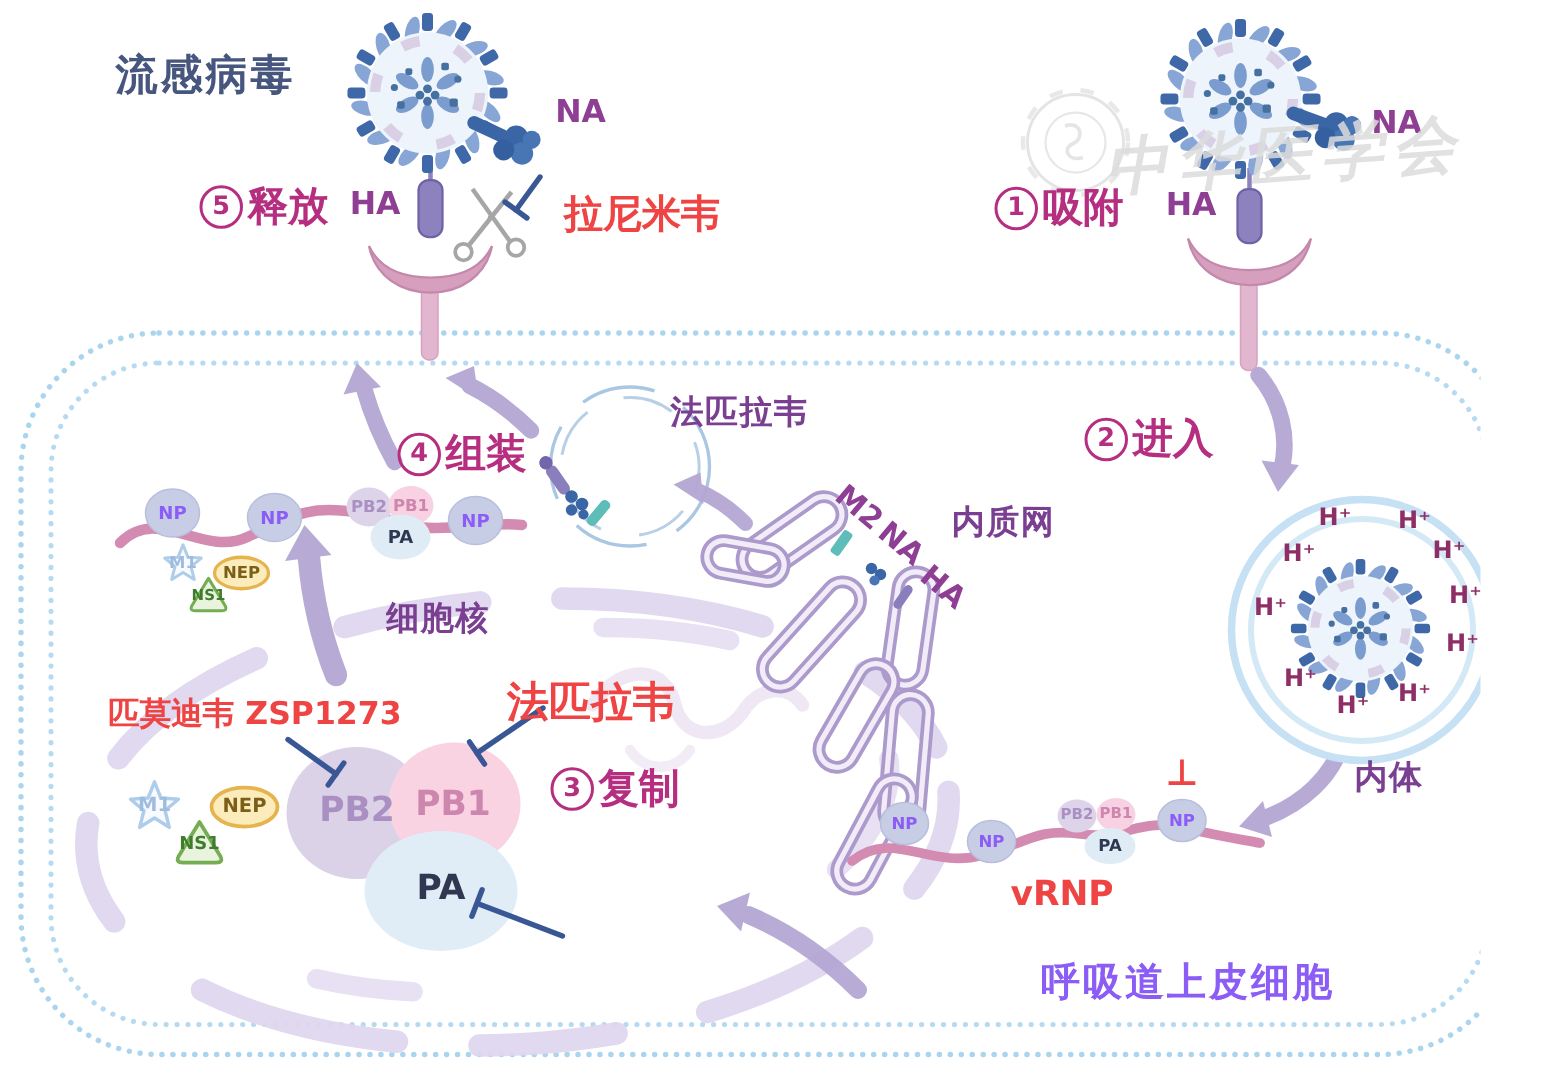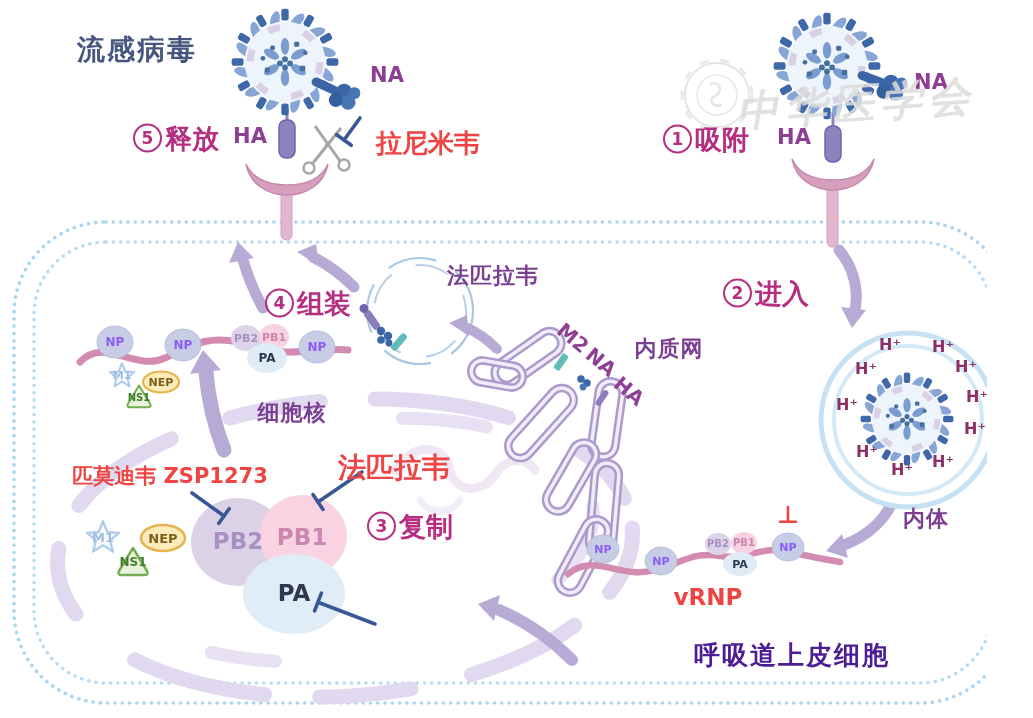--- a/index.html
+++ b/index.html
@@ -350,17 +350,17 @@
 
 
 <div class="lb t-np" style="left:603px;top:549px;font-size:11px">NP</div>
 <div class="lb t-np" style="left:661px;top:561px;font-size:11px">NP</div>
 <div class="lb t-np" style="left:788px;top:547px;font-size:11px">NP</div>
 <div class="lb" style="left:718px;top:544px;font-size:10px;color:#a98fc2">PB2</div>
 <div class="lb" style="left:744px;top:543px;font-size:10px;color:#cd86ae">PB1</div>
 <div class="lb" style="left:740px;top:564px;font-size:11px;color:#2f3850">PA</div>
 <div class="lb t-drug" style="left:708px;top:597px;font-size:23px">vRNP</div>
 
-<div class="lb" style="left:792px;top:655px;font-size:26px;color:#4c1d95;letter-spacing:2px">呼吸道上皮细胞</div>
+<div class="lb" style="left:792px;top:655px;font-size:26px;color:#8b5cf6;letter-spacing:2px">呼吸道上皮细胞</div>
 
 <div class="lb wmark" style="left:856px;top:104px">中华医学会</div>
 
 </div>
 
 </body></html>

